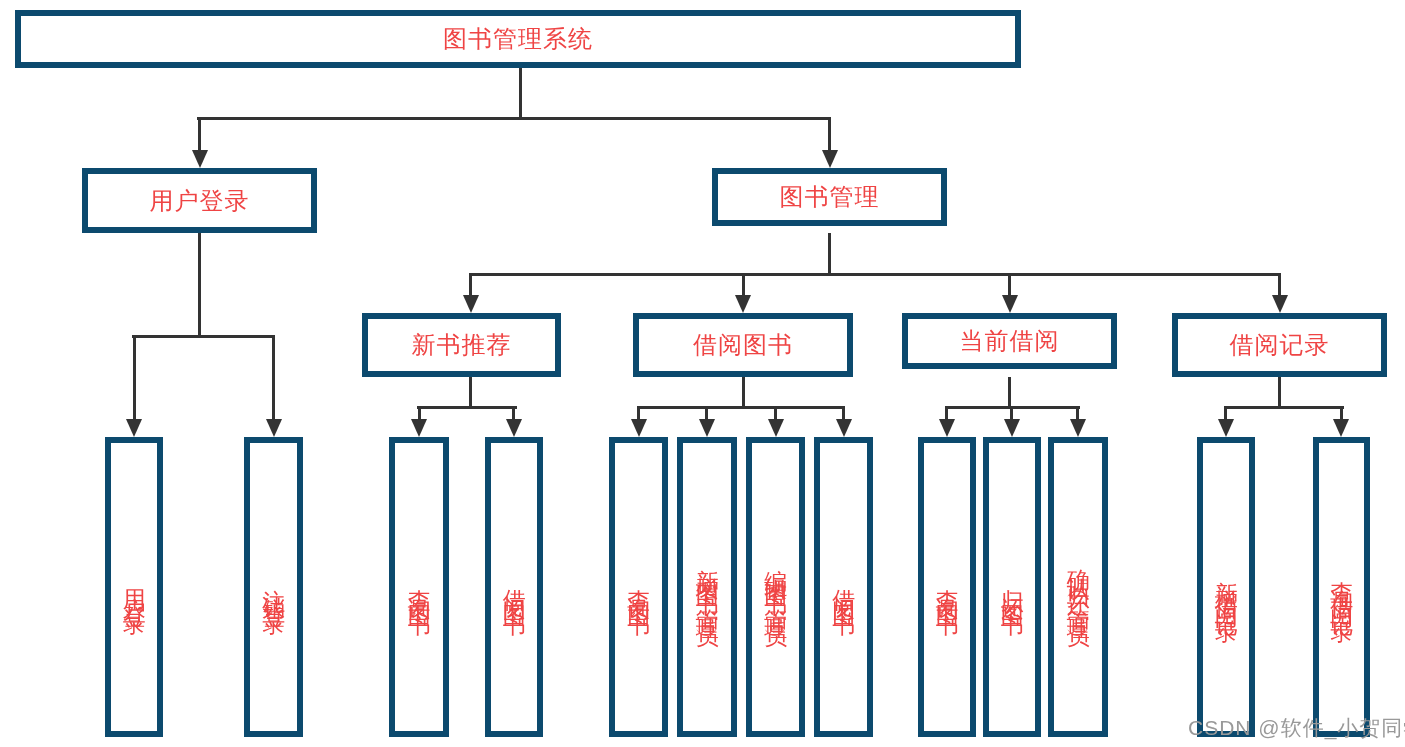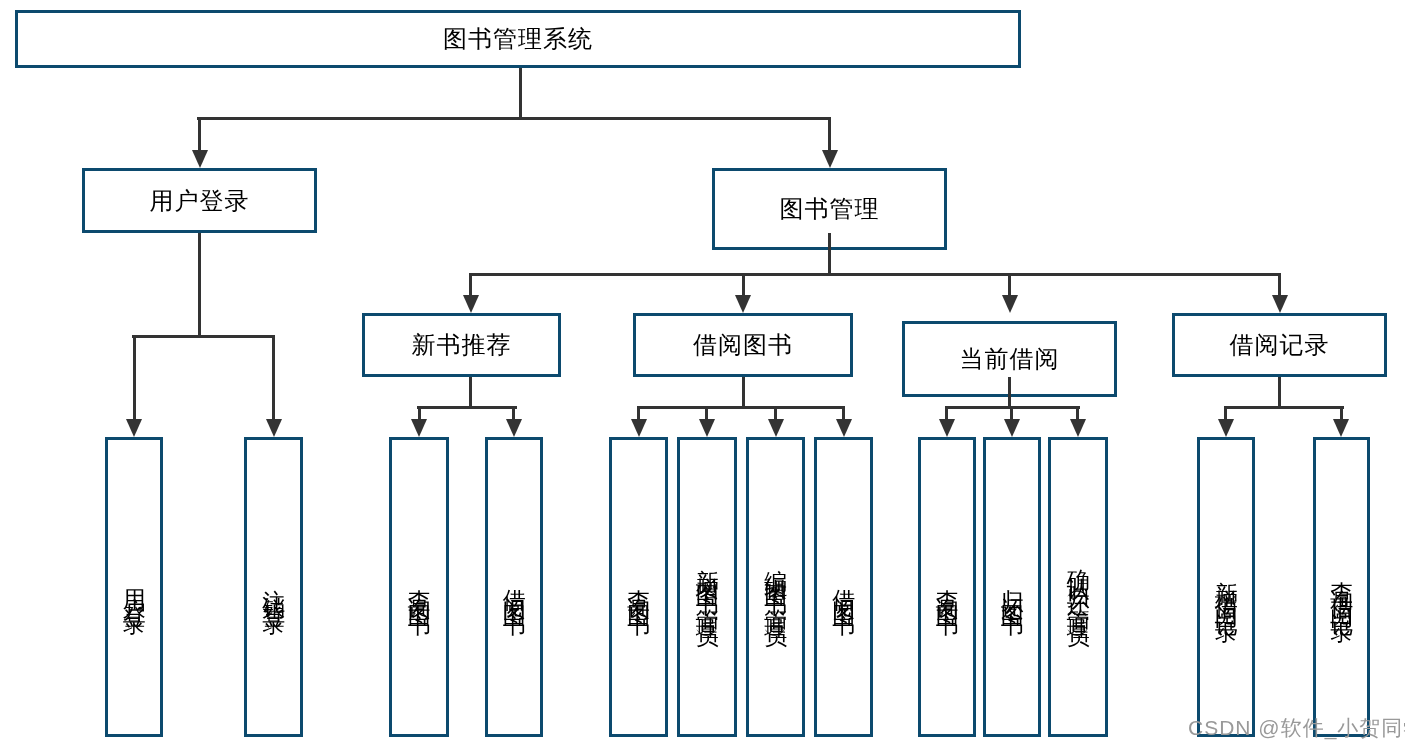--- a/index.html
+++ b/index.html
@@ -7,25 +7,25 @@
     position:relative;
     width:1405px; height:747px;
     background:#ffffff;
     font-family:"Liberation Sans", sans-serif;
     overflow:hidden;
   }
   .box {
     position:absolute;
     box-sizing:border-box;
     background:#ffffff;
-    border:3px solid #0c4a6e;
+    border:6px solid #0c4a6e;
     display:flex;
     align-items:center;
     justify-content:center;
-    color:#000000;
+    color:#ef4444;
   }
   .box.h { font-size:24px; letter-spacing:1px; white-space:nowrap; }
   .box.v .vtext {
     writing-mode:vertical-rl;
     text-orientation:mixed;
     font-size:23px;
     line-height:1.1;
     letter-spacing:8px;
     white-space:nowrap;
   }
@@ -47,25 +47,25 @@
   }
 </style>
 </head>
 <body>
 
 <div id="canvas">
 
   <div class="box h" style="left:15px;top:10px;width:1006px;height:58px">图书管理系统</div>
 
   <div class="box h" style="left:82px;top:168px;width:235px;height:65px">用户登录</div>
-  <div class="box h" style="left:712px;top:168px;width:235px;height:82px">图书管理</div>
+  <div class="box h" style="left:712px;top:168px;width:235px;height:58px">图书管理</div>
 
   <div class="box h" style="left:362px;top:313px;width:199px;height:64px">新书推荐</div>
   <div class="box h" style="left:633px;top:313px;width:220px;height:64px">借阅图书</div>
-  <div class="box h" style="left:902px;top:321px;width:215px;height:76px">当前借阅</div>
+  <div class="box h" style="left:902px;top:313px;width:215px;height:56px">当前借阅</div>
   <div class="box h" style="left:1172px;top:313px;width:215px;height:64px">借阅记录</div>
 
   <div class="box v" style="left:105px;top:437px;width:58px;height:300px">
     <span class="vtext">用户登录</span>
   </div>
   <div class="box v" style="left:244px;top:437px;width:59px;height:300px">
     <span class="vtext">注销登录</span>
   </div>
 
   <div class="box v" style="left:389px;top:437px;width:60px;height:300px">

